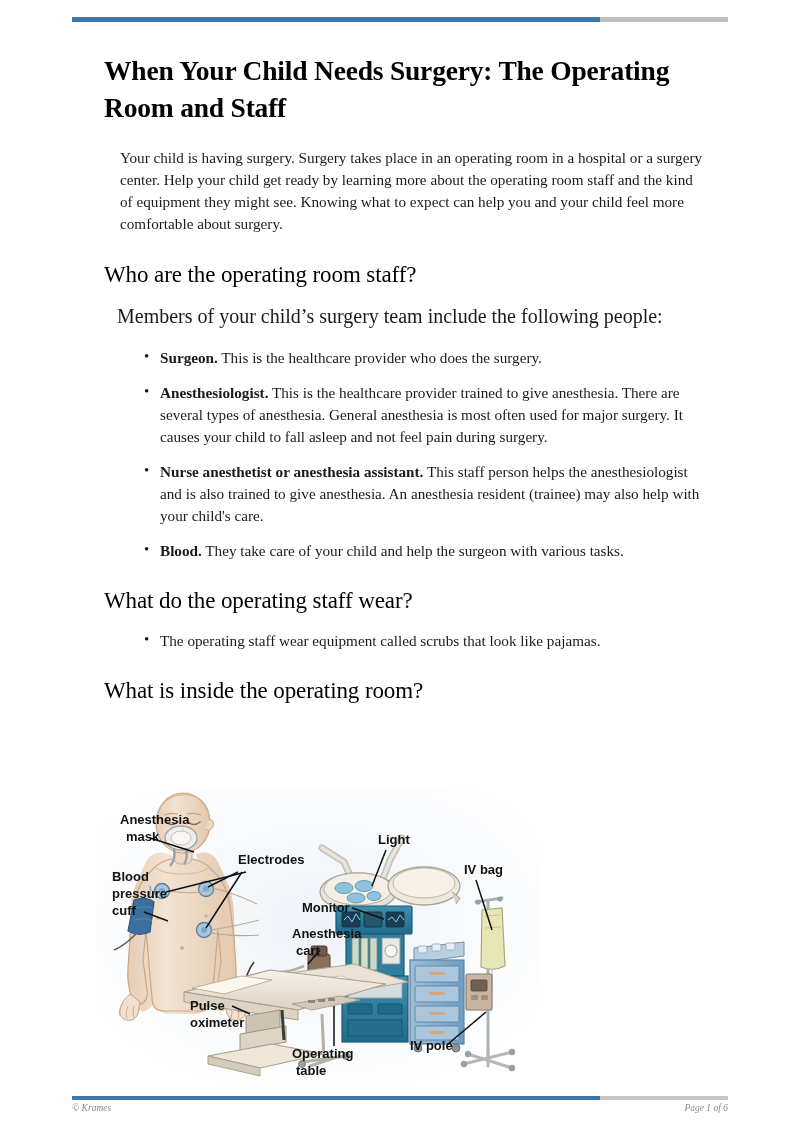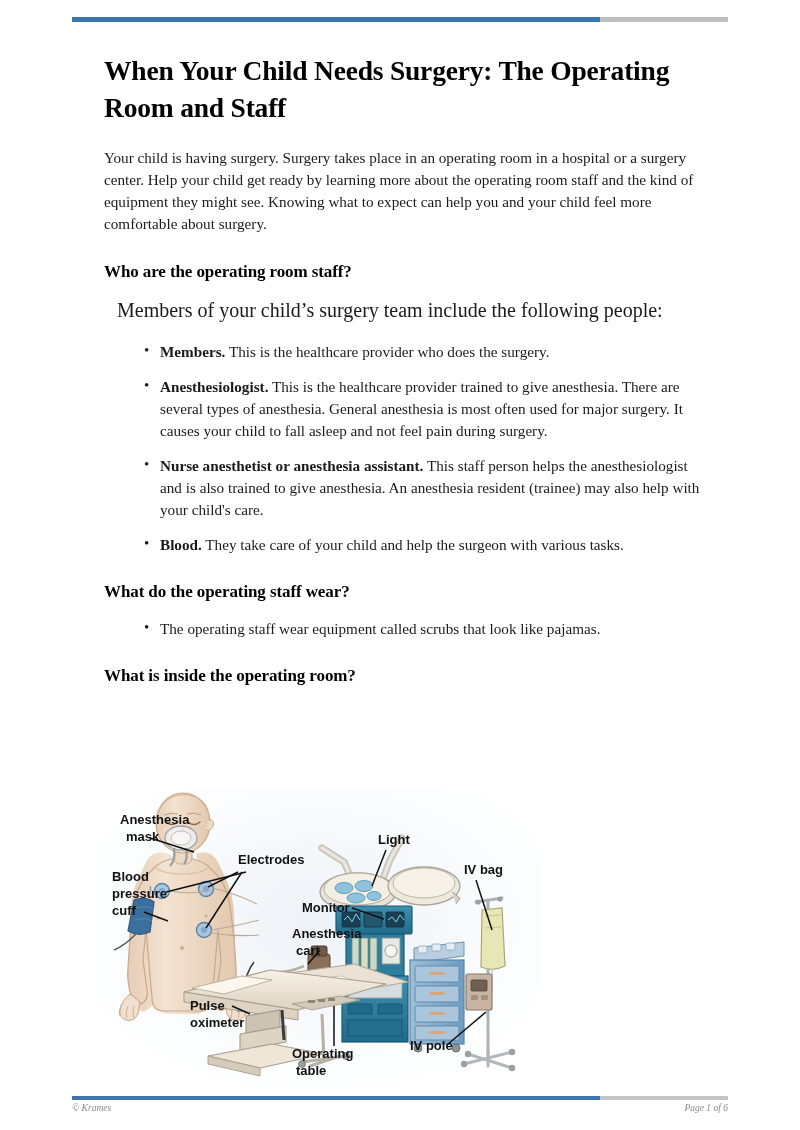--- a/index.html
+++ b/index.html
@@ -55,28 +55,28 @@
     line-height: 1.36;
     font-weight: bold;
     margin: 0 0 20px 0;
     letter-spacing: -0.2px;
     color: #000;
   }
 
   p.intro {
     font-size: 15.2px;
     line-height: 1.46;
-    margin: 0 0 26px 0;
+    margin: 0 0 26px 16px;
     text-align: left;
   }
 
   h2.section {
     font-family: "Liberation Serif", serif;
-    font-size: 17px;
-    font-weight: bold;
+    font-size: 23px;
+    font-weight: normal;
     margin: 0 0 14px 0;
     color: #000;
     letter-spacing: -0.1px;
   }
 
   h2.section.tight { margin-bottom: 16px; }
 
   p.lead {
     font-size: 20px;
     line-height: 1.45;
@@ -174,21 +174,21 @@
 
     <h1 class="doc-title">When Your Child Needs Surgery: The Operating Room and Staff</h1>
 
     <p class="intro">Your child is having surgery. Surgery takes place in an operating room in a hospital or a surgery center. Help your child get ready by learning more about the operating room staff and the kind of equipment they might see. Knowing what to expect can help you and your child feel more comfortable about surgery.</p>
 
     <div class="sec-block">
       <h2 class="section">Who are the operating room staff?</h2>
       <p class="lead">Members of your child’s surgery team include the following people:</p>
       <ul class="bullets">
         <li>
-          <b>Members.</b><span> This is the healthcare provider who does the surgery.</span>
+          <b>Surgeon.</b><span> This is the healthcare provider who does the surgery.</span>
         </li>
         <li>
           <b>Anesthesiologist.</b><span> This is the healthcare provider trained to give anesthesia. There are several types of anesthesia. General anesthesia is most often used for major surgery. It causes your child to fall asleep and not feel pain during surgery.</span>
         </li>
         <li>
           <b>Nurse anesthetist or anesthesia assistant.</b><span> This staff person helps the anesthesiologist and is also trained to give anesthesia. An anesthesia resident (trainee) may also help with your child's care.</span>
         </li>
         <li>
           <b>Blood.</b><span> They take care of your child and help the surgeon with various tasks.</span>
         </li>

